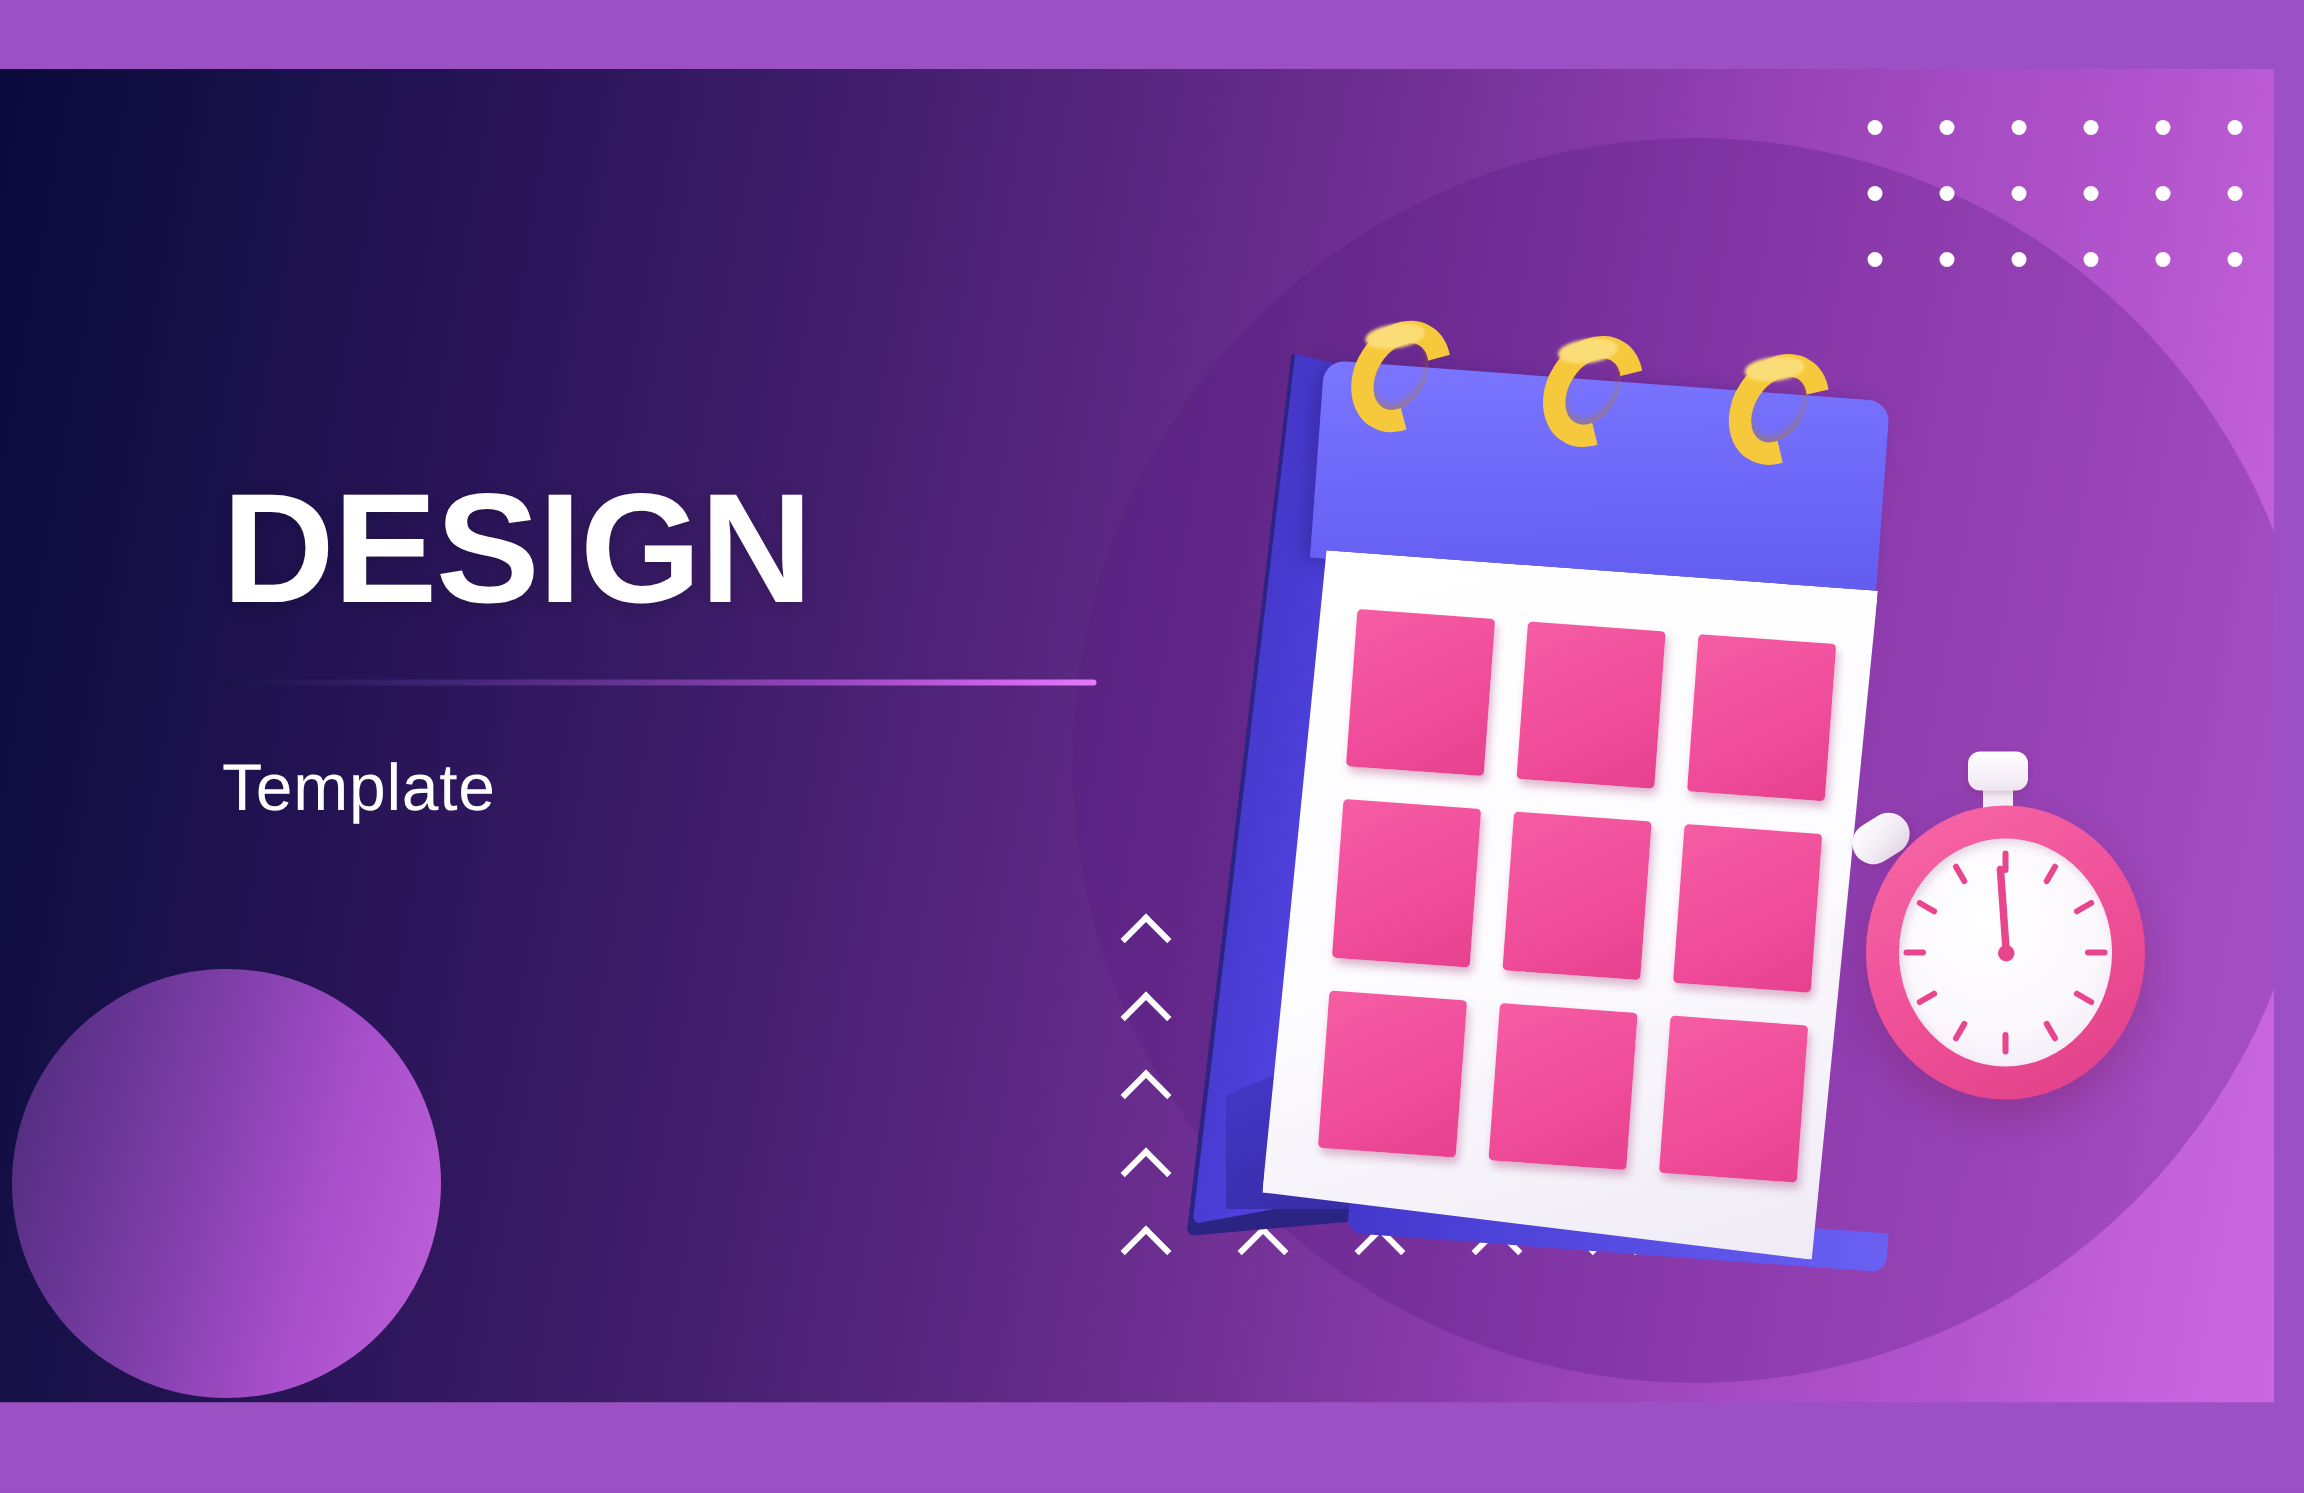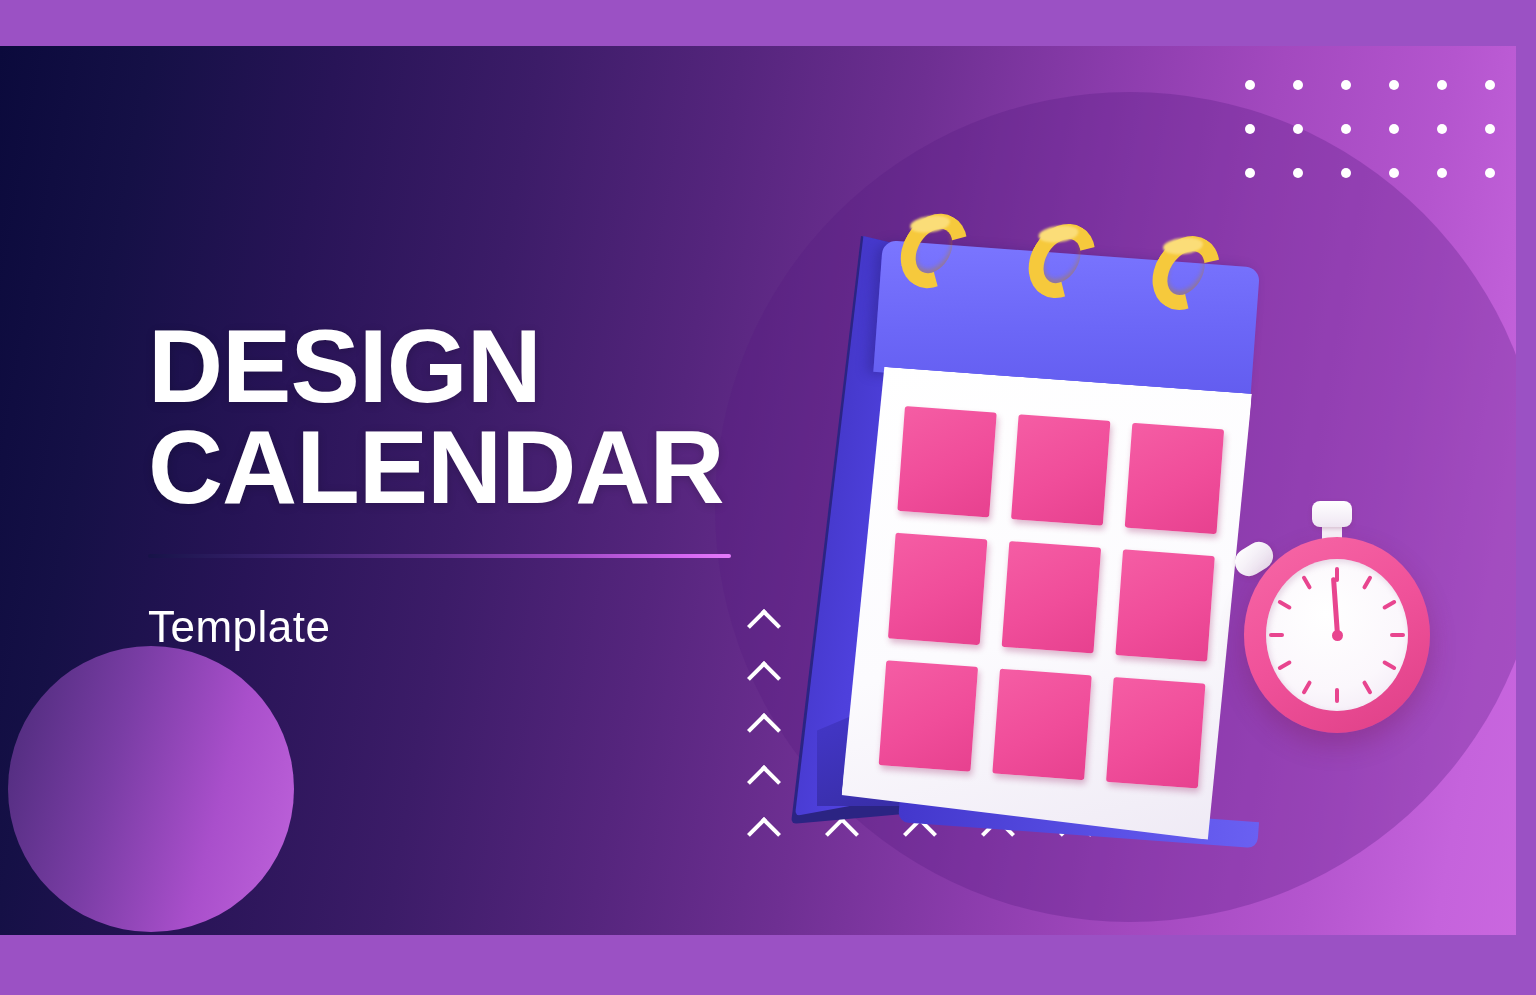--- a/index.html
+++ b/index.html
@@ -393,21 +393,20 @@
           </span>
         <span class="chev-wrap">
             <i class="chev"></i>
           </span>
       </div>
     </div>
 
     <div class="copy">
       <div class="headline">
         <span>DESIGN</span>
-        <span class="l2">CALENDAR</span>
       </div>
       <div class="divider"></div>
       <div class="subtitle">Template</div>
     </div>
 
     <div class="calendar">
       <div class="cal-back-edge"></div>
       <div class="cal-back"></div>
       <div class="cal-back-inner"></div>
 

